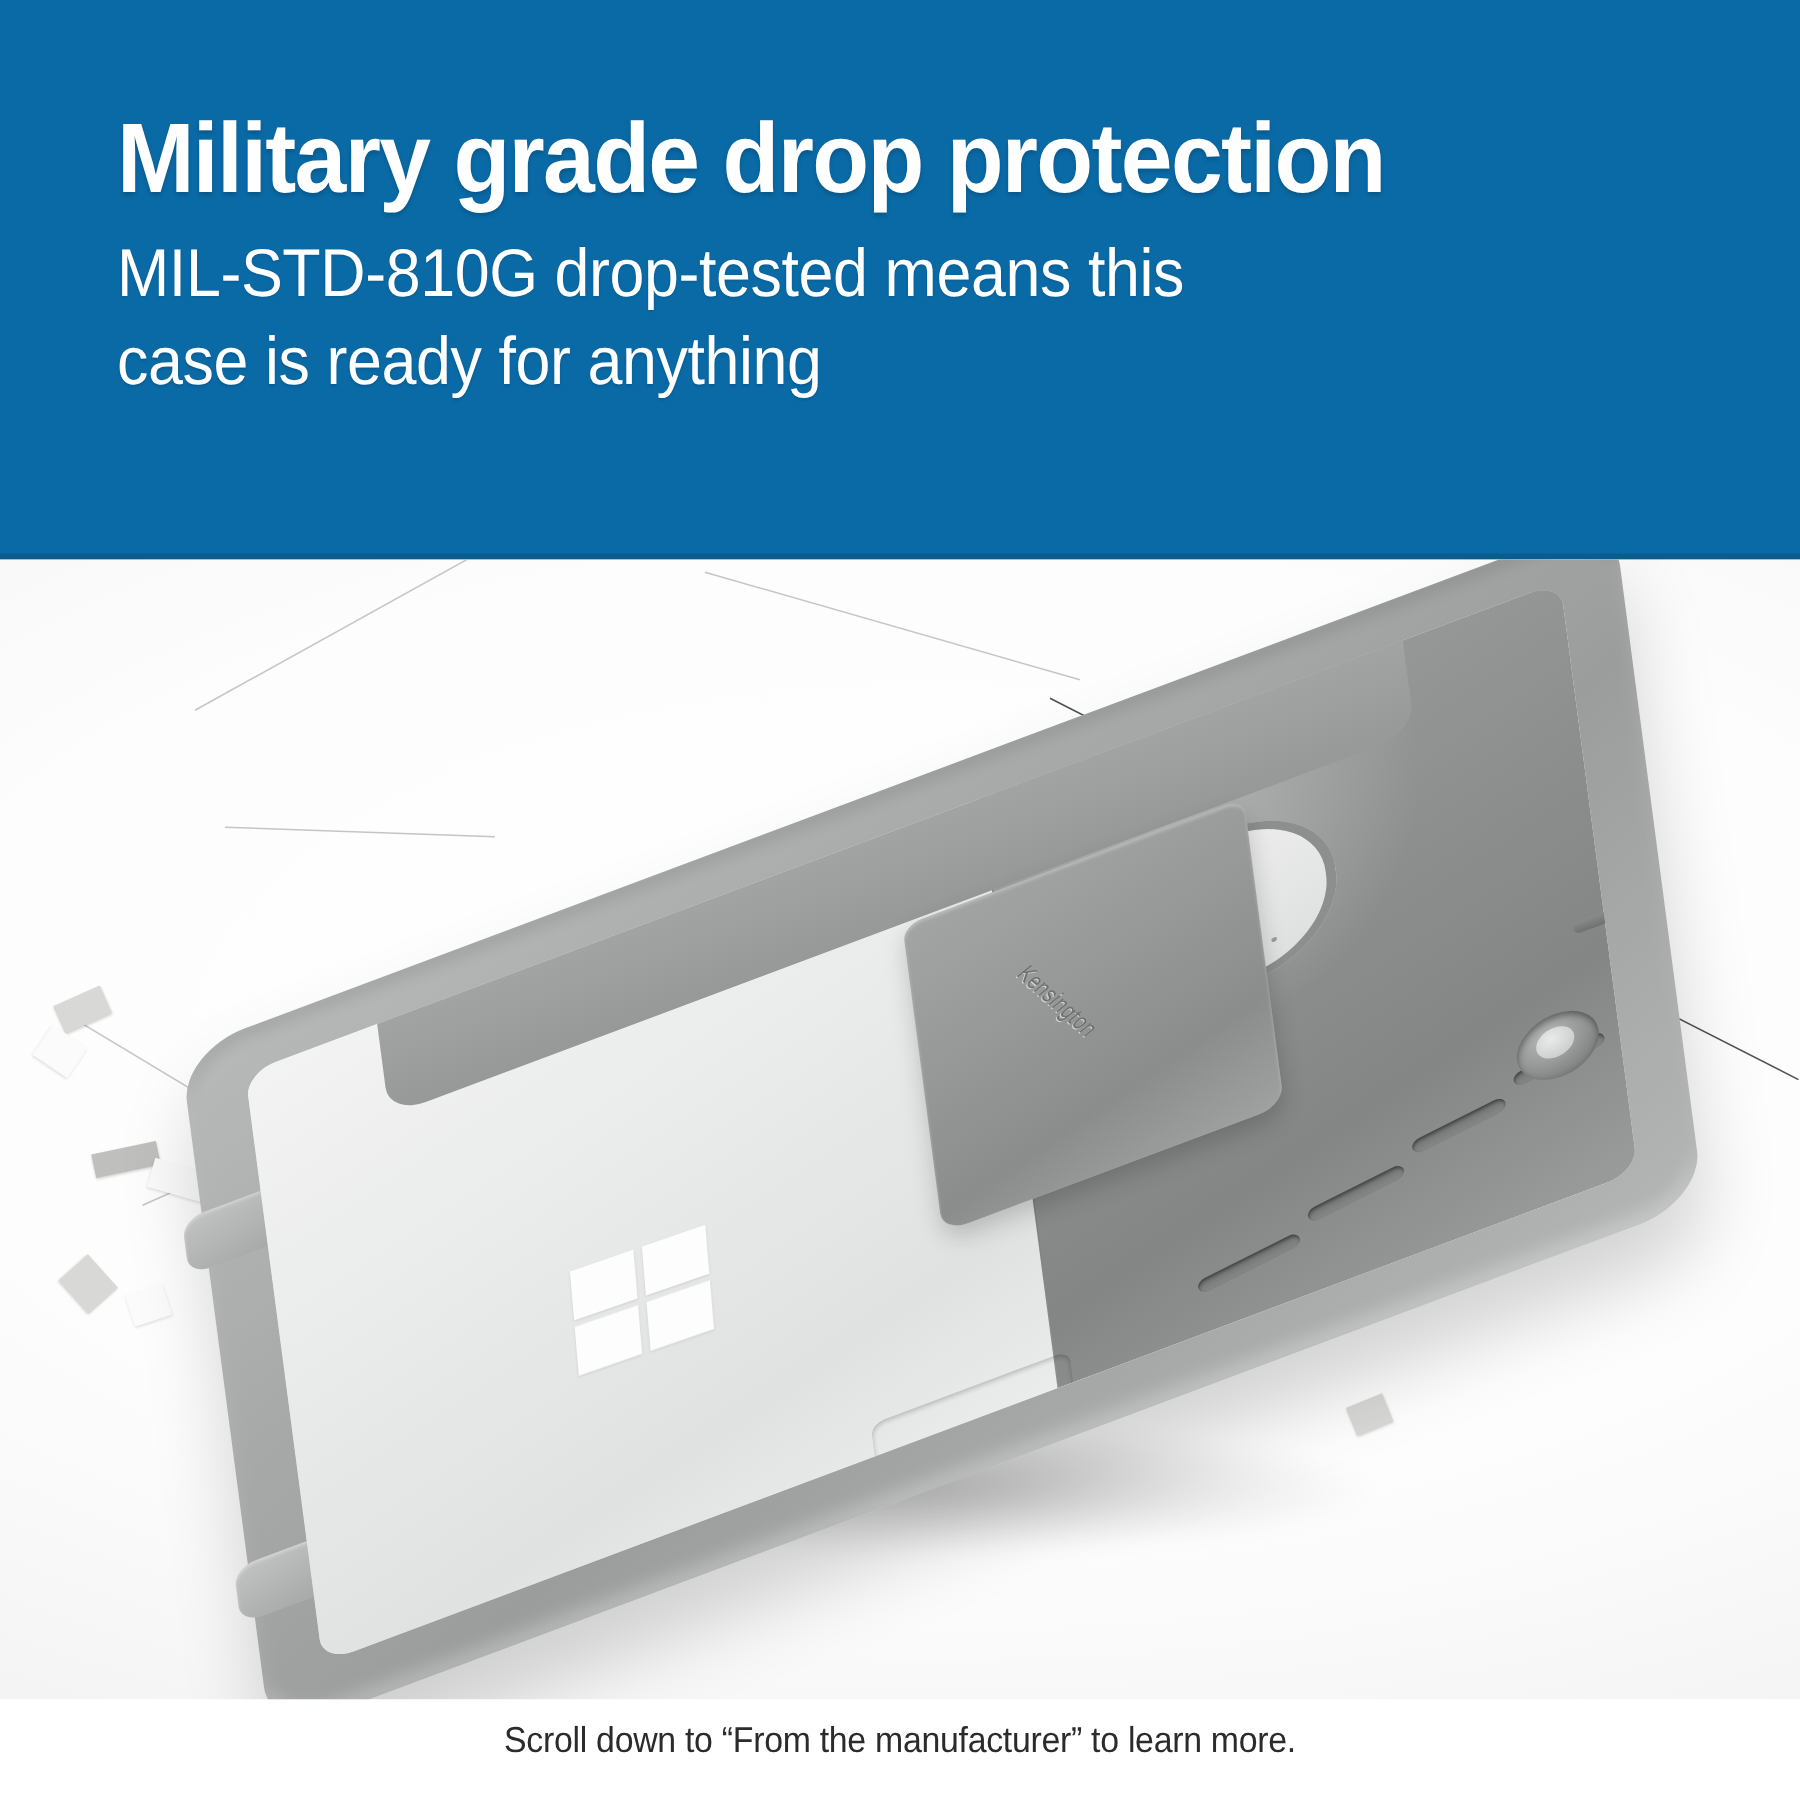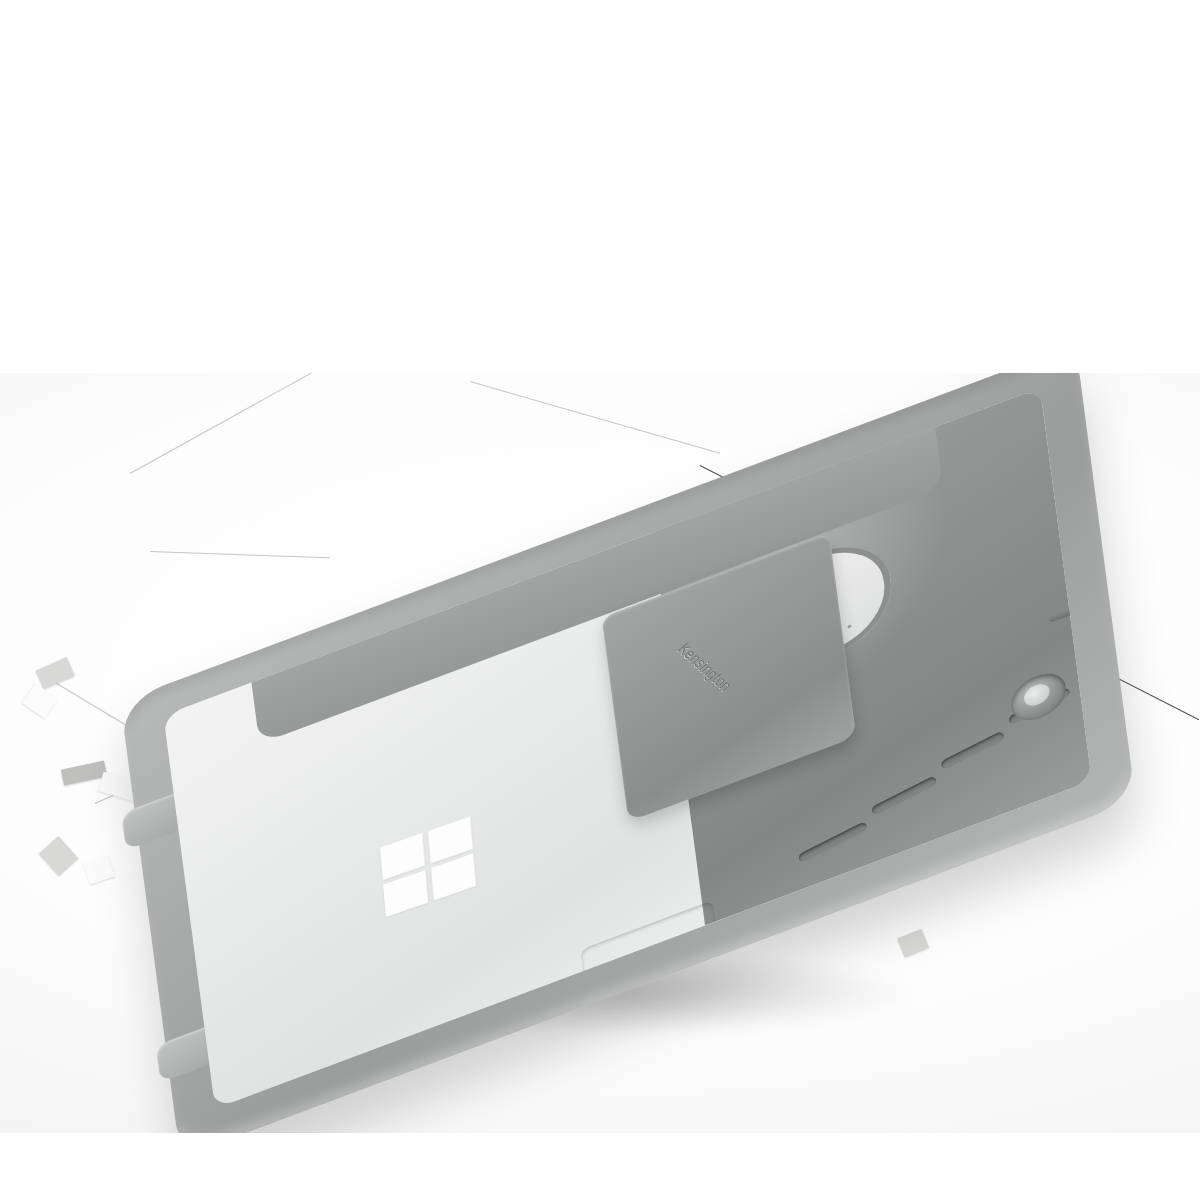--- a/index.html
+++ b/index.html
@@ -185,20 +185,29 @@
     position:absolute;left:0;top:14px;width:1200px;text-align:center;
     font-size:24px;color:#2b2b2b;letter-spacing:-.2px;
     transform:scaleX(.94);
   }
 </style>
 </head>
 <body>
 
 <div class="page">
 
+  <div class="banner">
+    <div class="banner-inner">
+      <div class="headline">Military grade drop protection</div>
+      <div class="subhead">
+        <span class="ln">MIL-STD-810G drop-tested means this</span>
+        <span class="ln">case is ready for anything</span>
+      </div>
+    </div>
+  </div>
 
   <div class="stage">
 
     <div class="crack f" style="left:130px;top:100px;width:330px;transform:rotate(-29deg);"></div>
     <div class="crack f" style="left:150px;top:178px;width:180px;transform:rotate(2deg);"></div>
     <div class="crack f" style="left:470px;top:8px;width:260px;transform:rotate(16deg);"></div>
     <div class="crack" style="left:700px;top:92px;width:560px;transform:rotate(27deg);"></div>
     <div class="crack" style="left:800px;top:228px;width:300px;transform:rotate(35deg);"></div>
     <div class="crack" style="left:806px;top:262px;width:180px;transform:rotate(61deg);"></div>
     <div class="crack" style="left:880px;top:300px;width:150px;transform:rotate(-8deg);"></div>
@@ -281,14 +290,17 @@
           <div class="port">
               <i></i>
             </div>
           <div class="side-btn"></div>
           <div class="notch"></div>
         </div>
       </div>
     </div>
   </div>
 
+  <div class="caption-zone">
+    <div class="caption">Scroll down to “From the manufacturer” to learn more.</div>
+  </div>
 
 </div>
 
 </body></html>

